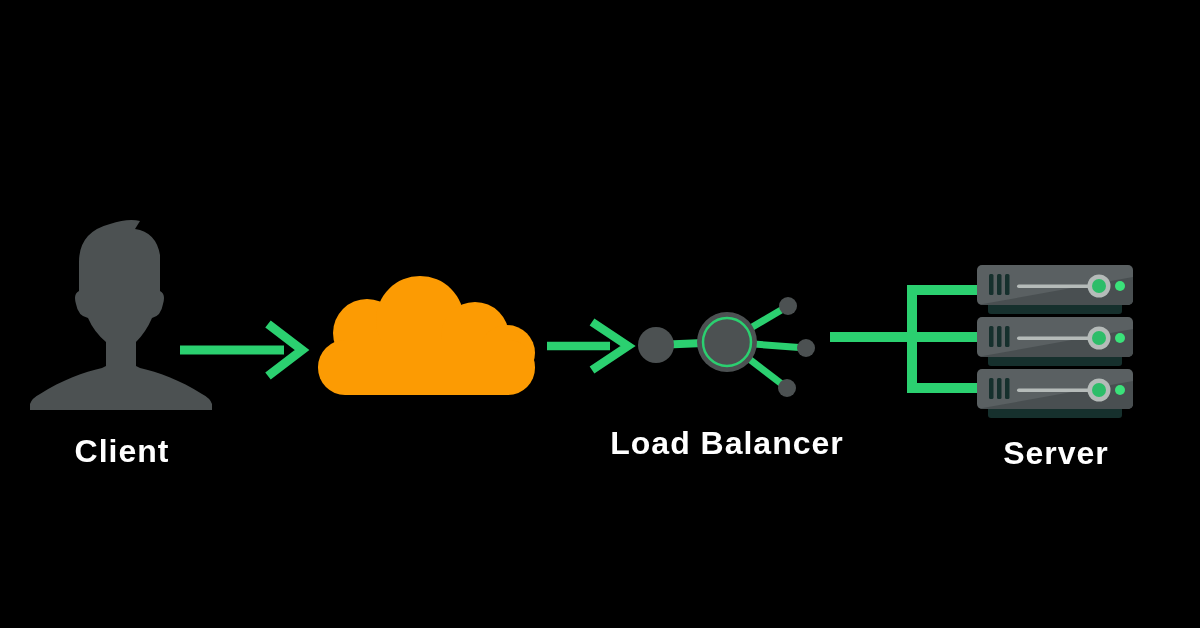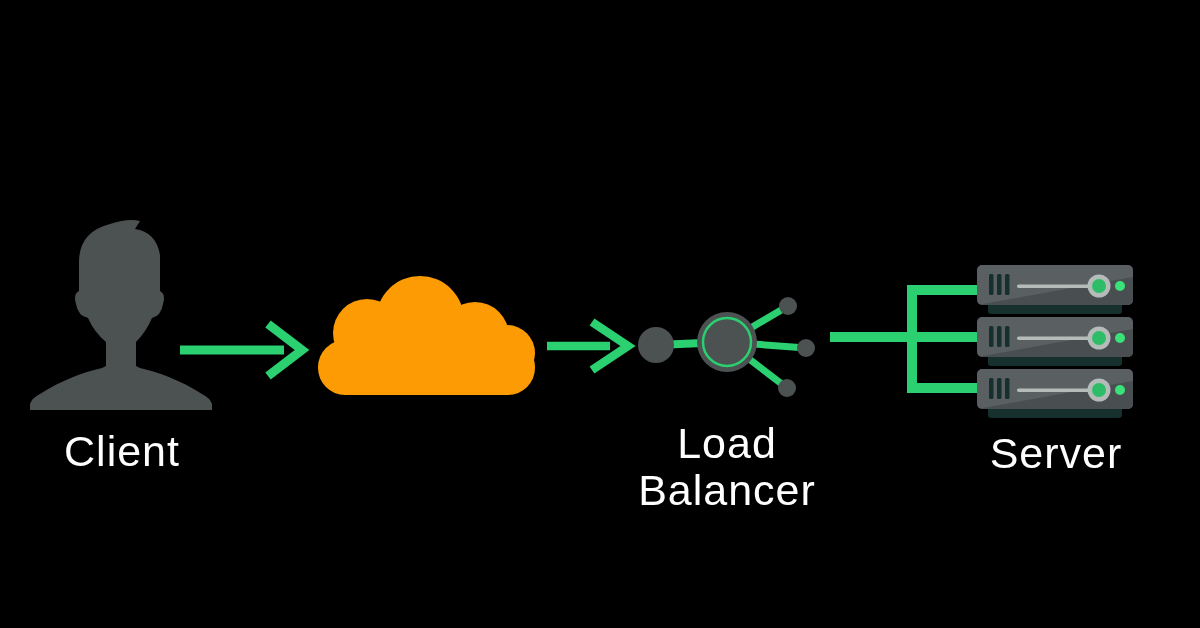--- a/index.html
+++ b/index.html
@@ -18,22 +18,22 @@
   body{
     background:var(--background);
     font-family:"Liberation Sans","DejaVu Sans",sans-serif;
   }
   .canvas{position:relative;width:1200px;height:628px;background:var(--background);}
   .abs{position:absolute;}
   .node-label{
     position:absolute;
     transform:translateX(-50%);
     color:var(--label-white);
-    font-size:43px;
-    font-weight:400;
+    font-size:32px;
+    font-weight:700;
     line-height:47px;
     letter-spacing:1px;
     text-align:center;
     white-space:pre-line;
   }
   .lb-label{width:235px;}
   
   .gray-fill{fill:var(--silhouette-gray);}
   .green-stroke{stroke:var(--accent-green);fill:none;}
   .orange-fill{fill:var(--cloud-orange);}

